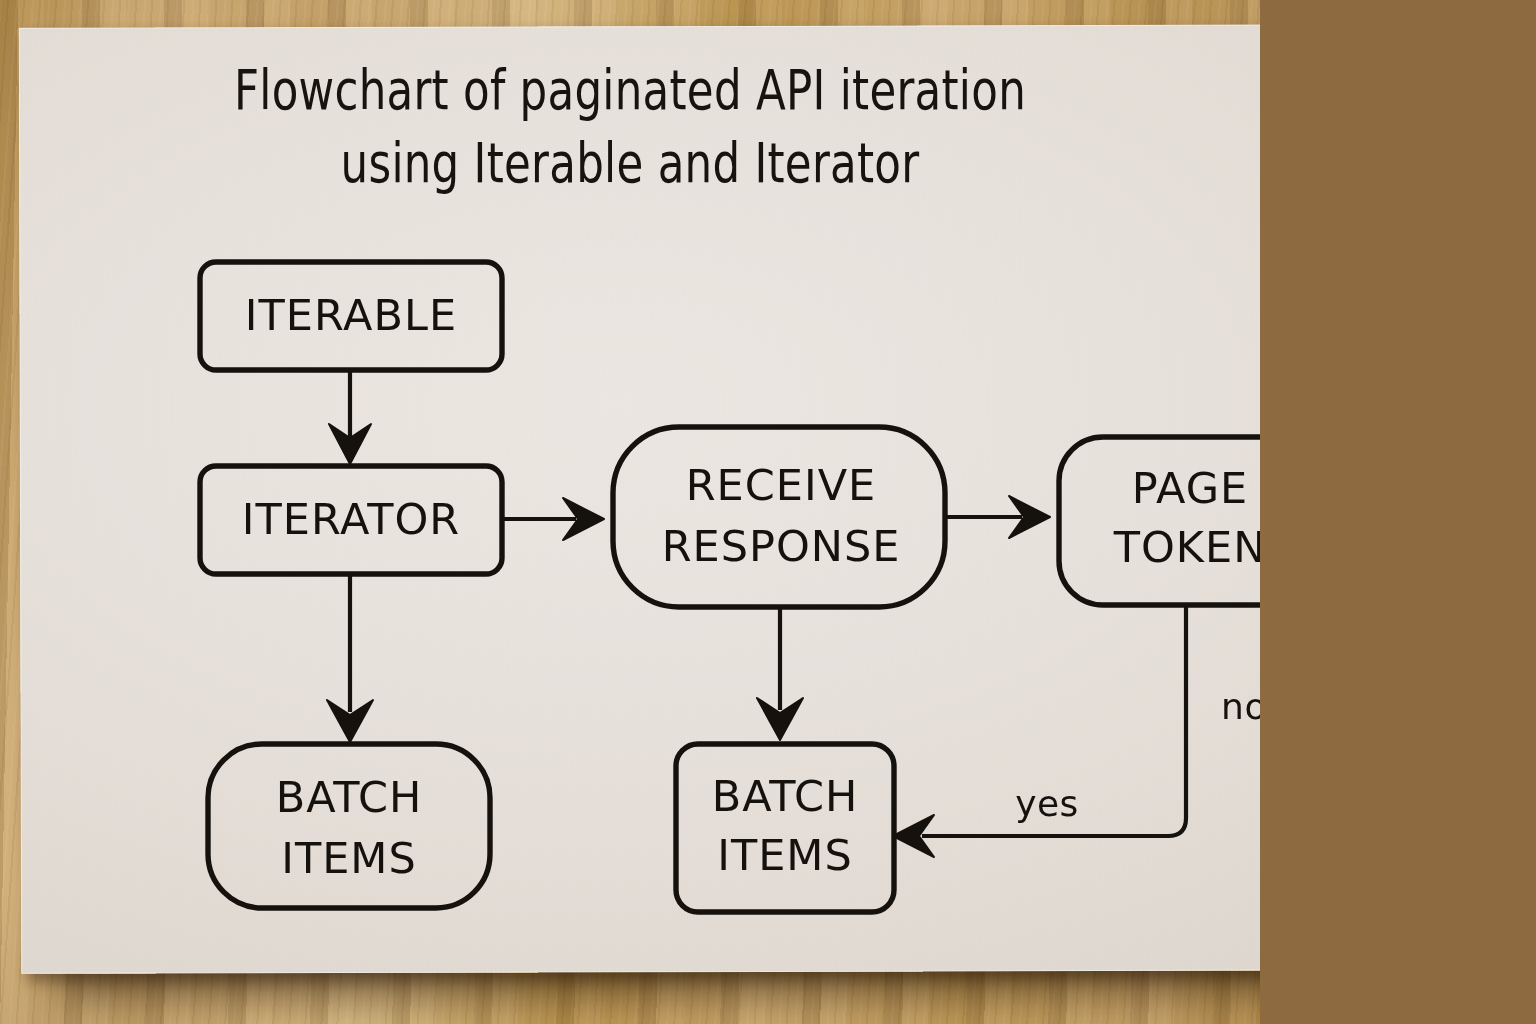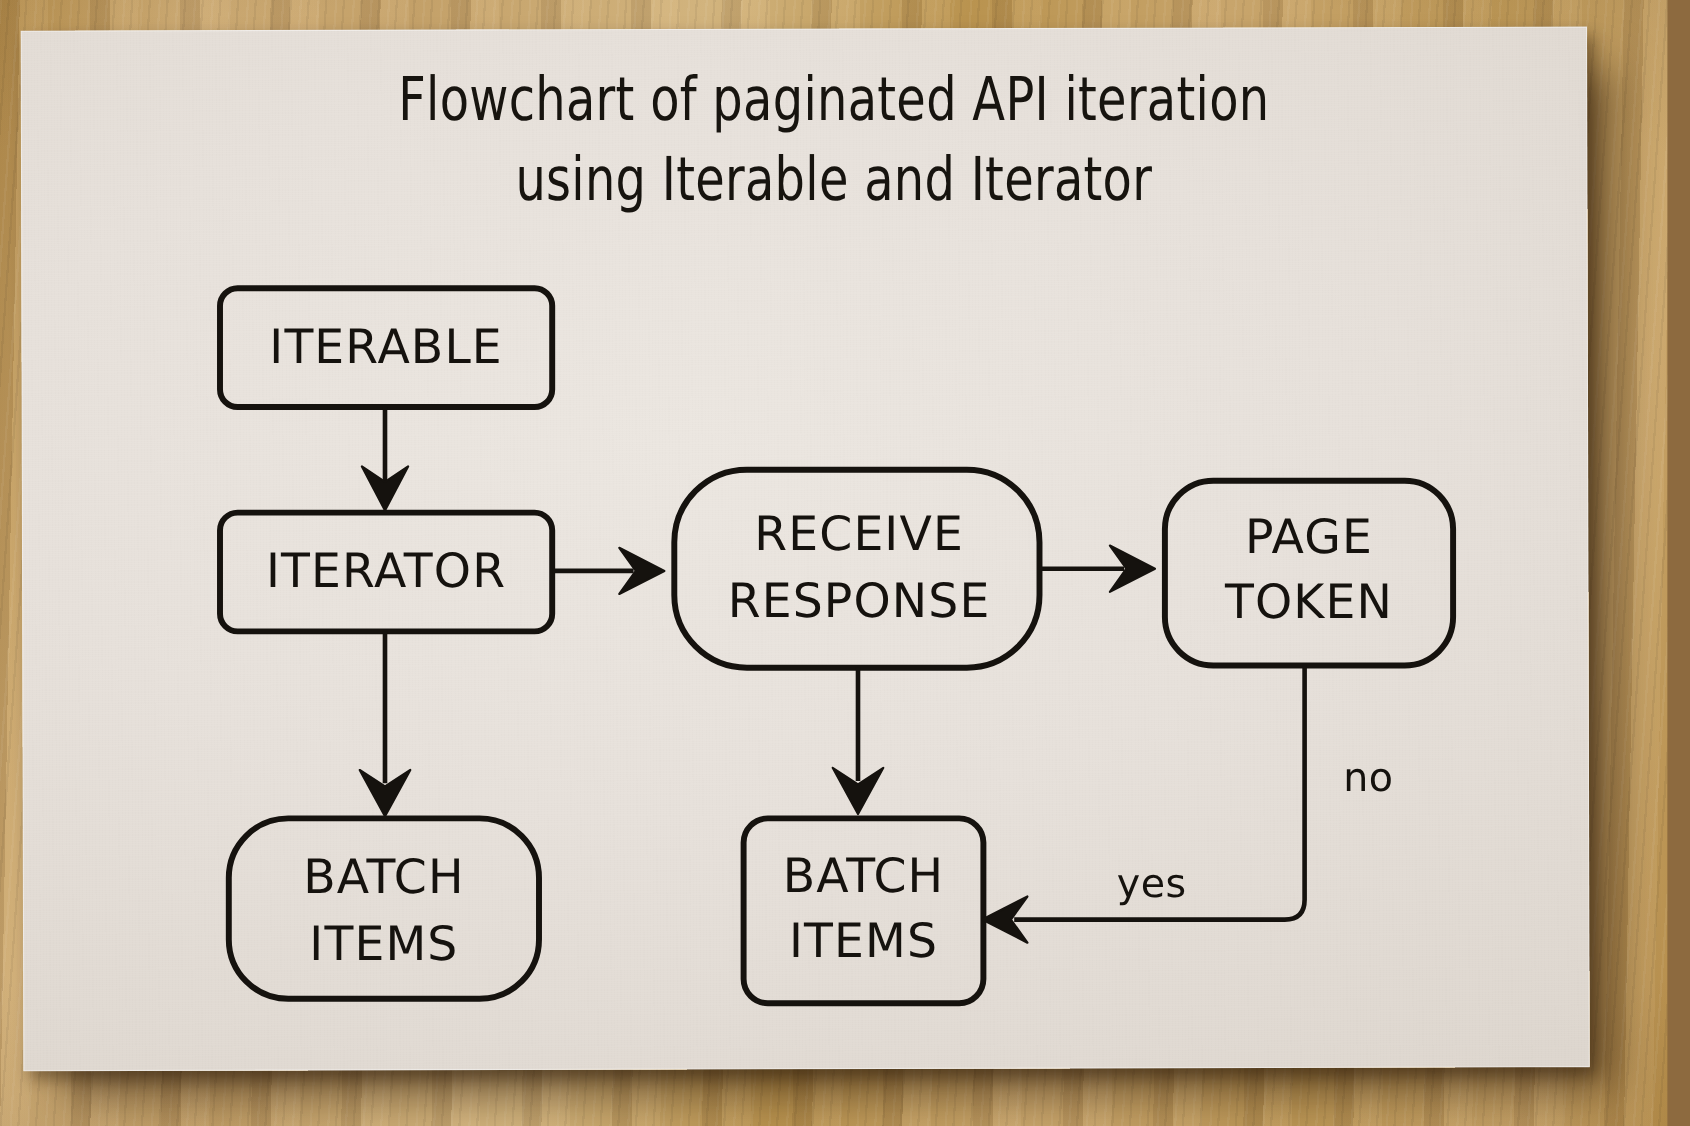--- a/index.html
+++ b/index.html
@@ -3,21 +3,21 @@
 <meta charset="utf-8">
 <title>Flowchart of paginated API iteration</title>
 <style>
   html, body {
     margin: 0;
     padding: 0;
     background: #8d6a3f;
   }
   #stage {
     position: relative;
-    width: 1516px;
+    width: 1260px;
     height: 1024px;
     overflow: hidden;
     font-family: "DejaVu Sans", sans-serif;
   }
 
   
   #wood {
     position: absolute;
     inset: 0;
     background:

